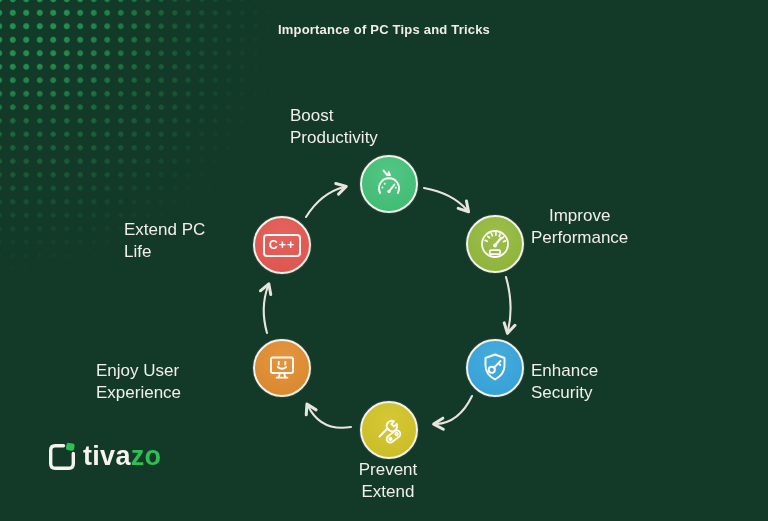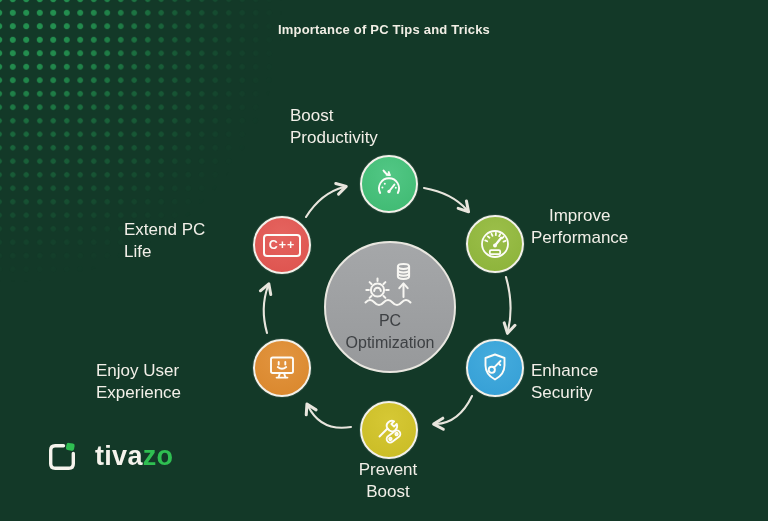--- a/index.html
+++ b/index.html
@@ -64,21 +64,21 @@
   .label-enhance { left:531px; top:360px; text-align:left; }
   .label-prevent { left:290px; top:459px; width:196px; text-align:center; }
   .label-enjoy   { left:96px;  top:360px; width:152px; text-align:left; }
   .label-extend  { left:124px; top:219px; width:150px; text-align:left; }
 
   .cpp-badge {
     border:2px solid #fdfcf8; border-radius:4px; padding:1px 4px;
     color:#fdfcf8; font-size:12.5px; font-weight:700; letter-spacing:1px; line-height:17px;
   }
 
-  .logo { position:absolute; left:47px; top:441px; display:flex; align-items:center; gap:18px; }
+  .logo { position:absolute; left:47px; top:441px; display:flex; align-items:center; gap:6px; }
   .logo-text { font-size:27px; font-weight:700; letter-spacing:.3px; color:#f5f3ec; }
   .logo-text .zo { color:#2fbf52; }
 
   .node svg, .center-node svg { display:block; }
 </style>
 </head>
 <body>
 
 <div class="stage">
 
@@ -96,40 +96,20 @@
     <g fill="none" stroke="#e8e5dd" stroke-width="2.1" stroke-linecap="round">
       <path d="M306,217 Q321,193 344,187" marker-end="url(#ah)"></path>
       <path d="M424,188 Q452,193 467,210" marker-end="url(#ah)"></path>
       <path d="M506,277 Q514,305 508,331" marker-end="url(#ah)"></path>
       <path d="M472,396 Q459,423 436,424" marker-end="url(#ah)"></path>
       <path d="M351,427 Q321,432 308,406" marker-end="url(#ah)"></path>
       <path d="M267,333 Q260,308 268,286" marker-end="url(#ah)"></path>
     </g>
   </svg>
 
-  <div class="center-node">
-    <svg width="56" height="46" viewBox="0 0 56 46" fill="none" stroke="#f7f6f2" stroke-width="2" stroke-linecap="round" stroke-linejoin="round">
-
-      <ellipse cx="41.5" cy="6.5" rx="5.6" ry="2.4"></ellipse>
-      <path d="M35.9,6.5 V16.5 a5.6,2.4 0 0 0 11.2,0 V6.5"></path>
-      <path d="M35.9,10 a5.6,2.4 0 0 0 11.2,0"></path>
-      <path d="M35.9,13.3 a5.6,2.4 0 0 0 11.2,0"></path>
-
-      <path d="M41.5,37 V24.5"></path>
-      <path d="M37.3,28.2 L41.5,23.4 L45.7,28.2"></path>
-
-      <circle cx="15.5" cy="30" r="6.6"></circle>
-      <path d="M15.5,21 v-2.6 M21.5,24 l1.9,-1.9 M24.1,30 h2.6 M21.5,36 l1.9,1.9 M9.5,24 l-1.9,-1.9 M6.9,30 H4.3 M9.5,36 l-1.9,1.9"></path>
-      <path d="M12.2,31 a3.3,3.3 0 0 1 6.6,0"></path>
-
-      <path d="M3.5,42.5 q4.5,-5 9,0 q4.5,5 9,0 q4.5,-5 9,0 q4.5,5 9,0 q4.5,-5 9,0"></path>
-    </svg>
-    <div class="center-label">PC
-Optimization</div>
-  </div>
 
   <div class="node node-boost">
     <svg width="36" height="36" viewBox="0 0 36 36" fill="none" stroke="#fdfcf8" stroke-width="1.9" stroke-linecap="round" stroke-linejoin="round">
       <path d="M12.5,4.5 q2,3.5 6,4.5"></path>
       <path d="M15.6,8.9 L18.8,9.1 L17.7,6.1"></path>
       <path d="M9.2,27 a10,10 0 1 1 17.6,0"></path>
       <path d="M18,25.5 L23.4,18.6"></path>
       <circle cx="18" cy="25.5" r="1.7" fill="#fdfcf8" stroke="none"></circle>
       <circle cx="11.4" cy="21.5" r="1" fill="#fdfcf8" stroke="none"></circle>
       <circle cx="13.8" cy="17.7" r="1" fill="#fdfcf8" stroke="none"></circle>
@@ -183,21 +163,21 @@
     <span class="cpp-badge">C++</span>
   </div>
 
   <div class="label label-boost">Boost
 Productivity</div>
   <div class="label label-improve">Improve
 Performance</div>
   <div class="label label-enhance">Enhance
 Security</div>
   <div class="label label-prevent">Prevent
-Boost</div>
+Extend</div>
   <div class="label label-enjoy">Enjoy User
 Experience</div>
   <div class="label label-extend">Extend PC
 Life</div>
 
   <div class="logo">
     <svg width="30" height="30" viewBox="0 0 30 30">
       <path d="M16.5,3.7 H8.2 Q3.7,3.7 3.7,8.2 V21.8 Q3.7,26.3 8.2,26.3 H21.8 Q26.3,26.3 26.3,21.8 V11.5" fill="none" stroke="#f5f3ec" stroke-width="3.4" stroke-linecap="round"></path>
       <rect x="19.2" y="1.2" width="8.2" height="7.2" rx="2" fill="#2fbf52" transform="rotate(10 23.3 4.8)"></rect>
     </svg>

